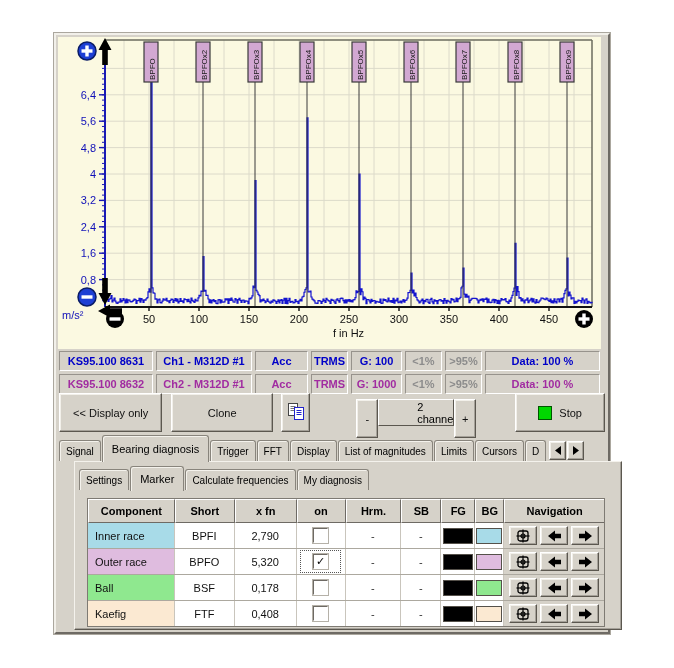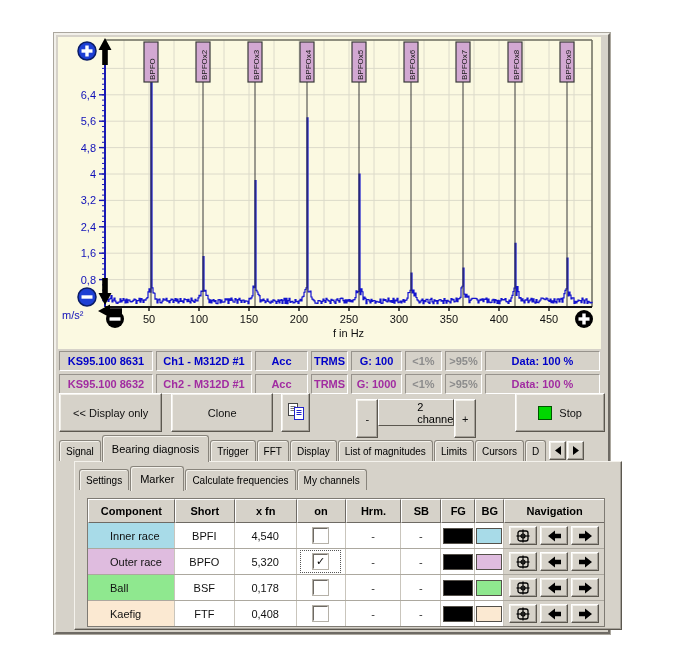--- a/index.html
+++ b/index.html
@@ -76,21 +76,21 @@
     background:#D6D2C9;border:1px solid;border-color:#FFFFFF #6E6A64 #6E6A64 #FFFFFF;
     display:flex;align-items:center;justify-content:center;
     font-size:11px;font-weight:bold;box-sizing:border-box;
   }
   .trow{display:flex;height:25px;background:#fff;border-top:1px solid #ACA89F;}
   .td{
     display:flex;align-items:center;justify-content:center;
     font-size:11px;color:#111;box-sizing:border-box;border-right:1px solid #C9C5BC;
     overflow:hidden;white-space:nowrap;
   }
-  .td.comp{justify-content:flex-start;padding-left:22px;}
+  .td.comp{justify-content:flex-start;padding-left:7px;}
   .c1{width:87px}.c2{width:60px}.c3{width:62px}.c4{width:49px}
   .c5{width:56px}.c6{width:40px}.c7{width:34px}.c8{width:29px}
   .c9{width:100px;border-right:none;background:#D6D2C9;}
   .cbwrap{display:flex;align-items:center;justify-content:center;padding:3px 12px;}
   .cbwrap.focus{outline:1px dotted #555;}
   .cb{
     width:13px;height:13px;background:#fff;border:1px solid;
     border-color:#6E6A64 #FFFFFF #FFFFFF #6E6A64;box-shadow:0 0 0 1px #B5B1A8;
     display:flex;align-items:center;justify-content:center;
     font-family:"DejaVu Sans", sans-serif;font-size:11px;font-weight:bold;color:#000;
@@ -364,40 +364,40 @@
           </svg>
       </div>
     </div>
   </div>
 
   <div class="panel">
     <div class="tabstrip tabstrip2">
       <div class="tab">Settings</div>
       <div class="tab active">Marker</div>
       <div class="tab">Calculate frequencies</div>
-      <div class="tab">My channels</div>
+      <div class="tab">My diagnosis</div>
     </div>
 
     <div class="tablewrap">
       <div class="thead">
         <div class="th c1">Component</div>
         <div class="th c2">Short</div>
         <div class="th c3">x fn</div>
         <div class="th c4">on</div>
         <div class="th c5">Hrm.</div>
         <div class="th c6">SB</div>
         <div class="th c7">FG</div>
         <div class="th c8">BG</div>
         <div class="th c9">Navigation</div>
       </div>
 
       <div class="trow" style="border-top:none;">
         <div class="td comp c1" style="background-color: rgb(168, 219, 232);">Inner race</div>
         <div class="td c2">BPFI</div>
-        <div class="td c3">4,540</div>
+        <div class="td c3">2,790</div>
         <div class="td c4">
           <span class="cbwrap">
               <span class="cb"></span>
             </span>
         </div>
         <div class="td c5 dash">-</div>
         <div class="td c6 dash">-</div>
         <div class="td c7">
             <span class="swatch" style="background-color: rgb(0, 0, 0);"></span>
           </div>

